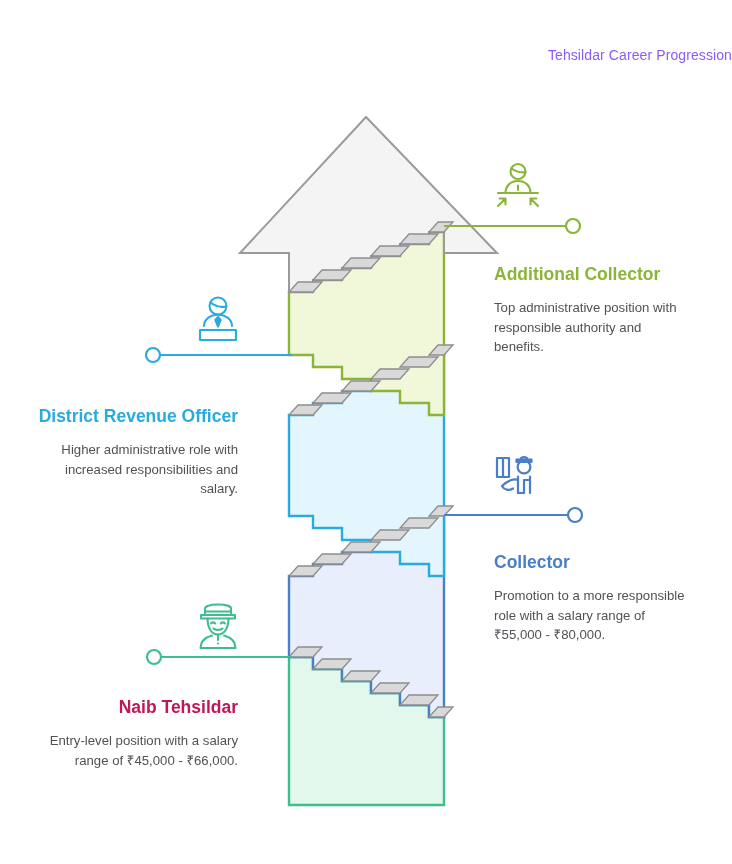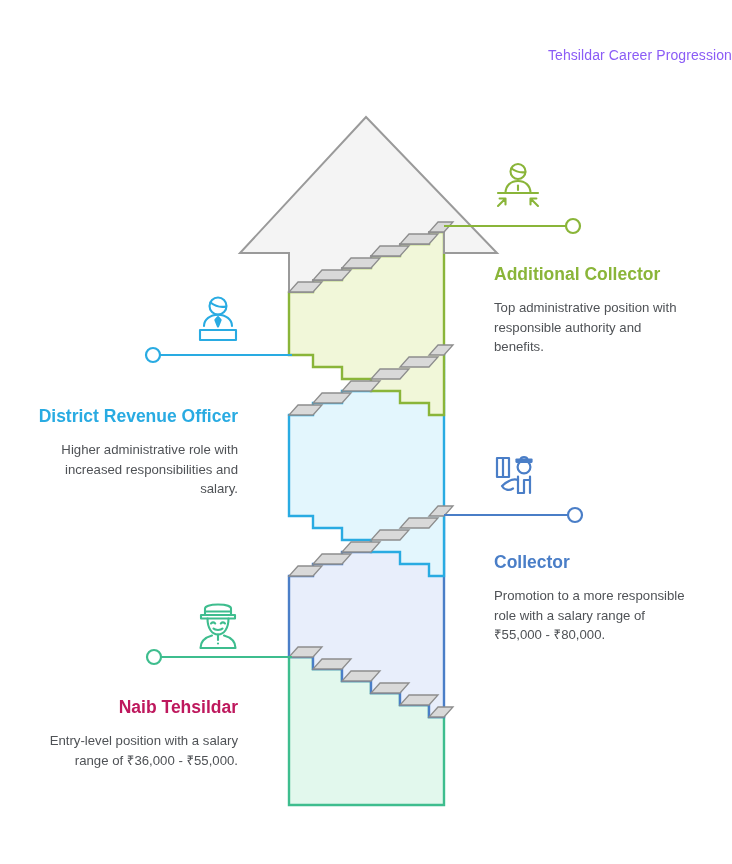--- a/index.html
+++ b/index.html
@@ -208,16 +208,16 @@
     <p class="desc">Higher administrative role with increased responsibilities and salary.</p>
   </div>
 
   <div class="stage-label label-right" id="label-tehsildar">
     <p class="role" style="color:#4a7ec7">Collector</p>
     <p class="desc">Promotion to a more responsible role with a salary range of ₹55,000 - ₹80,000.</p>
   </div>
 
   <div class="stage-label label-left" id="label-naib-tehsildar">
     <p class="role" style="color:#be185d">Naib Tehsildar</p>
-    <p class="desc">Entry-level position with a salary range of ₹36,000 - ₹55,000.</p>
+    <p class="desc">Entry-level position with a salary range of ₹45,000 - ₹66,000.</p>
   </div>
 
 </div>
 
 </body></html>

